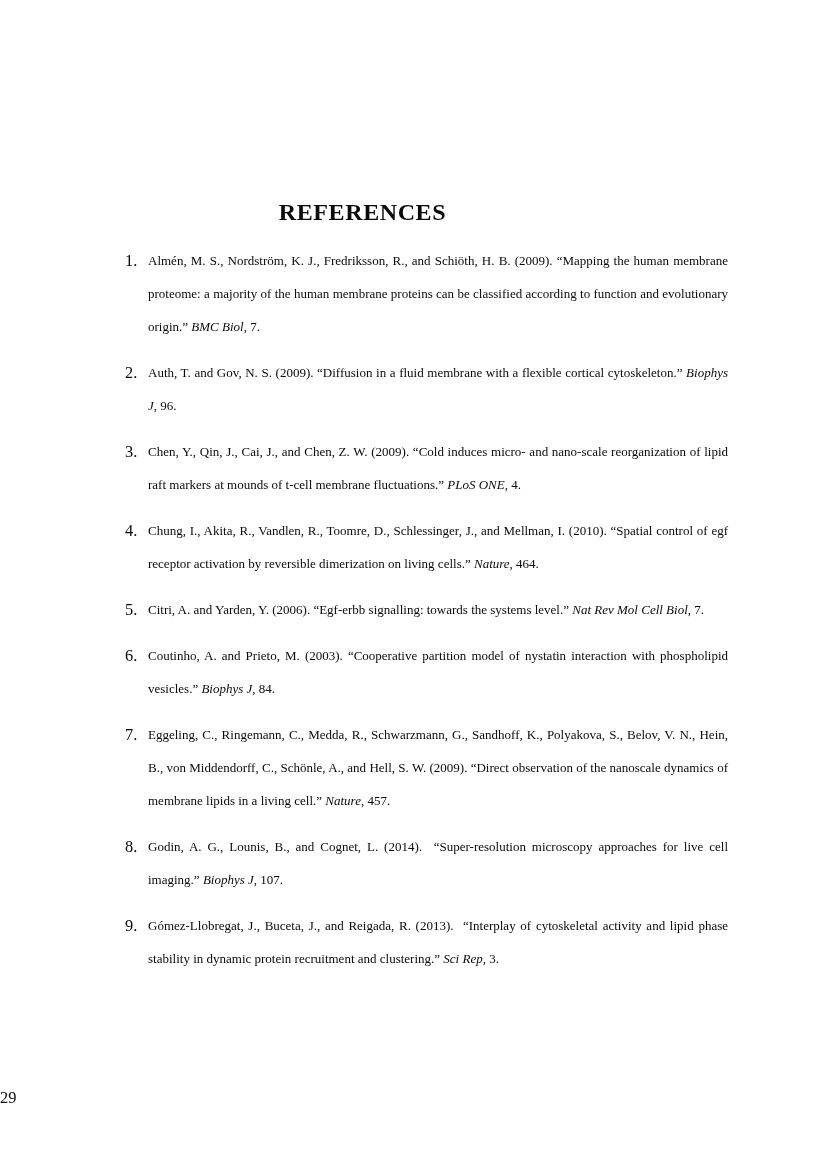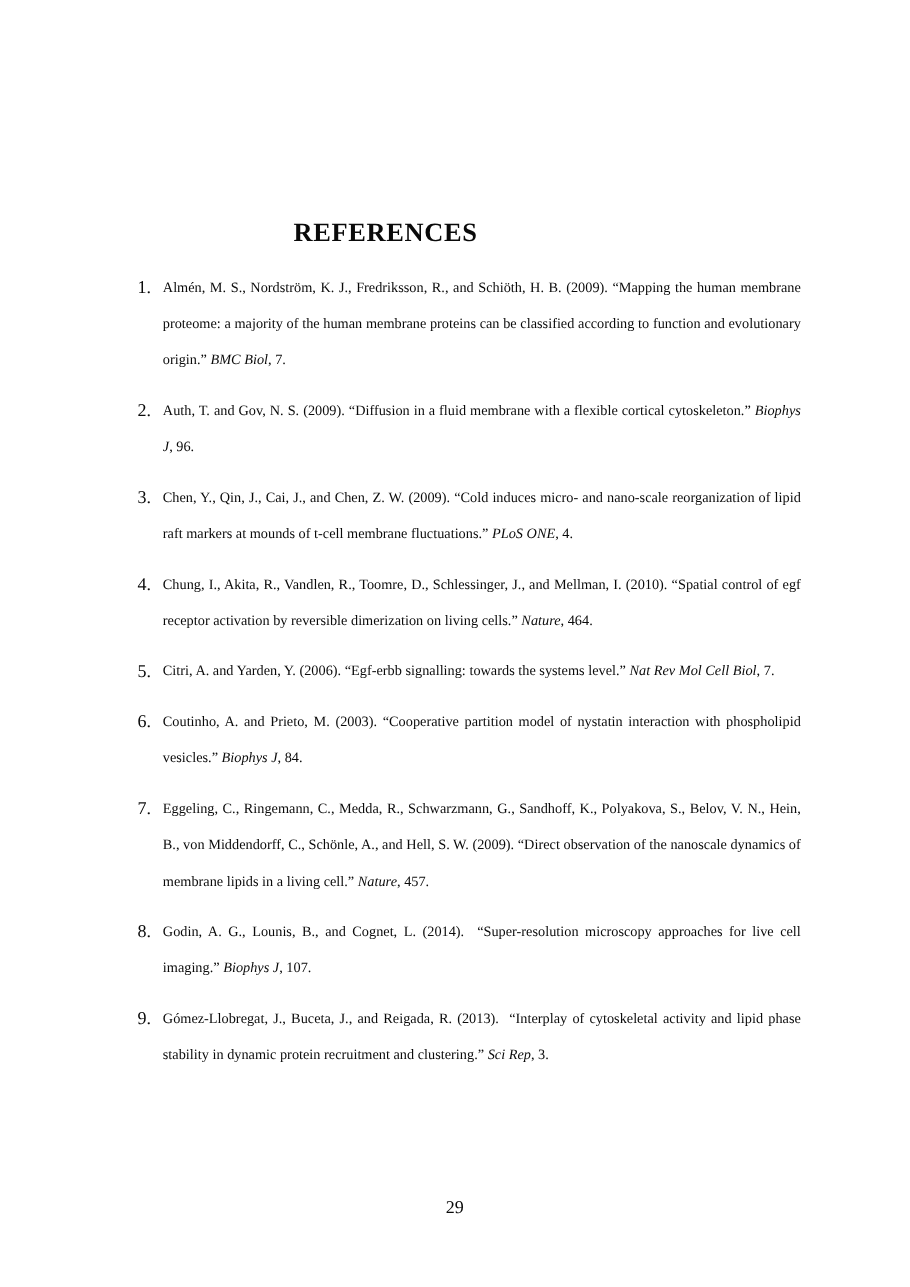--- a/index.html
+++ b/index.html
@@ -19,21 +19,21 @@
     position: absolute;
     top: 0;
     left: 0;
     width: 827px;
     height: 1170px;
     background: #ffffff;
   }
   .page-title {
     position: absolute;
     top: 182px;
-    left: 0;
+    left: 12px;
     width: 701px;
     text-align: center;
     font-size: 24px;
     font-weight: bold;
     letter-spacing: 0.6px;
     line-height: 28px;
   }
   .ref-list {
     position: absolute;
     top: 244px;
@@ -63,21 +63,20 @@
   }
   .ref-text i,
   .ref-text em {
     font-style: italic;
   }
   .page-number {
     position: absolute;
     top: 1088px;
     left: 0;
     width: 827px;
-    text-align: center;
     font-size: 16.4px;
     line-height: 20px;
   }
 </style>
 </head>
 <body>
 
 <div class="page">
 
   <h1 class="page-title">REFERENCES</h1>

